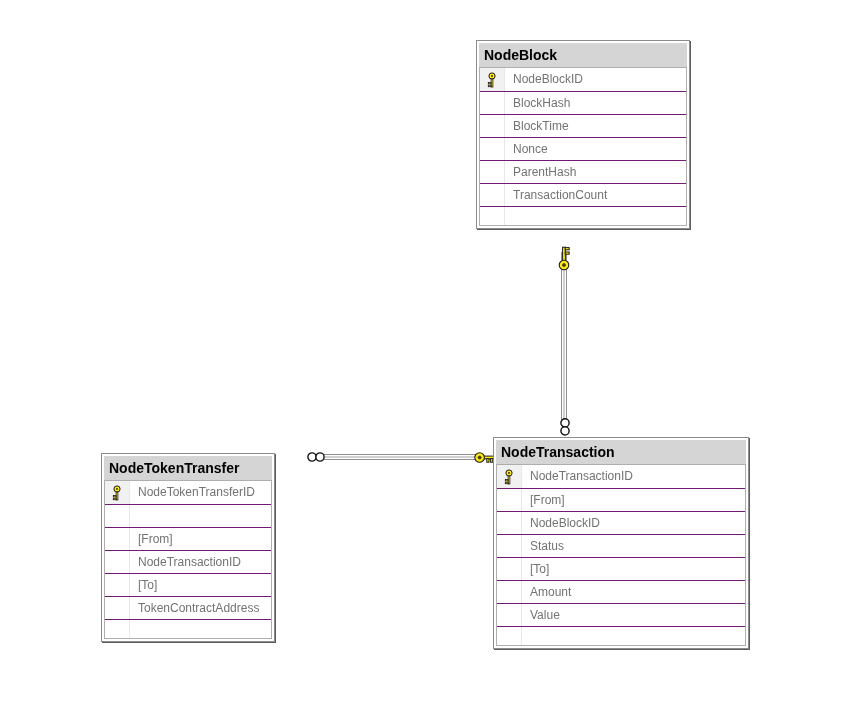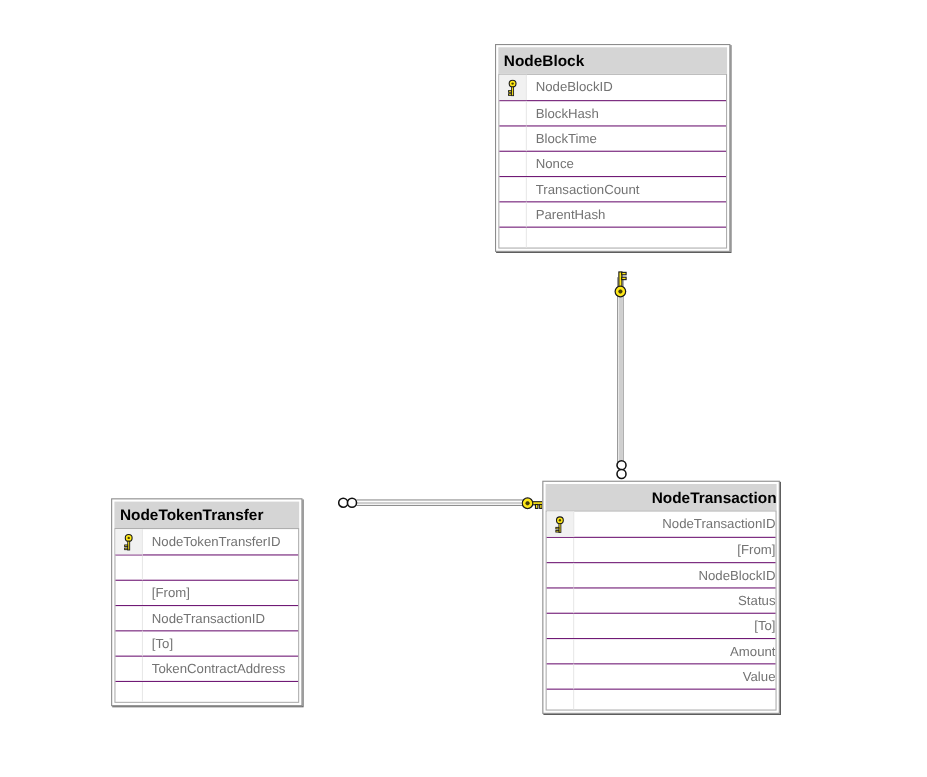--- a/index.html
+++ b/index.html
@@ -126,21 +126,21 @@
       <svg width="20" height="13" viewBox="0 0 20 13">
         <rect x="9" y="5.1" width="10.5" height="2.8" fill="#ffe817" stroke="#1a1a1a" stroke-width="1"></rect>
         <rect x="12.8" y="7.6" width="2.2" height="3.6" fill="#ffe817" stroke="#1a1a1a" stroke-width="1"></rect>
         <rect x="16.6" y="7.6" width="2.2" height="3.6" fill="#ffe817" stroke="#1a1a1a" stroke-width="1"></rect>
         <circle cx="5.6" cy="6.5" r="4.8" fill="#ffe817" stroke="#1a1a1a" stroke-width="1.1"></circle>
         <circle cx="5.6" cy="6.5" r="1.6" fill="#4d4400" stroke="#1a1a1a" stroke-width="0.5"></circle>
       </svg>
     </div>
   </div>
 
-  <div class="tbl" style="left:450px; top:40px; width:214px;">
+  <div class="tbl" style="left:476px; top:40px; width:214px;">
     <div class="tbl-header">
       <span>NodeBlock</span>
     </div>
     <div class="tbl-grid">
       <div class="row pk">
         <span class="cell-icon">
             <span>
               <svg width="12" height="16" viewBox="0 0 12 16">
                 <circle cx="6" cy="4" r="3.1" fill="#ffe817" stroke="#1a1a1a" stroke-width="1"></circle>
                 <circle cx="6" cy="4" r="1.1" fill="#4d4400"></circle>
@@ -159,34 +159,34 @@
       <div class="row">
           <span class="cell-icon"></span>
           <span class="cell-name">BlockTime</span>
         </div>
       <div class="row">
           <span class="cell-icon"></span>
           <span class="cell-name">Nonce</span>
         </div>
       <div class="row">
           <span class="cell-icon"></span>
+          <span class="cell-name">ParentHash</span>
+        </div>
+      <div class="row">
+          <span class="cell-icon"></span>
           <span class="cell-name">TransactionCount</span>
         </div>
-      <div class="row">
-          <span class="cell-icon"></span>
-          <span class="cell-name">ParentHash</span>
-        </div>
       <div class="row empty">
           <span class="cell-icon"></span>
           <span class="cell-name"></span>
         </div>
     </div>
   </div>
 
-  <div class="tbl" style="left:493px; top:437px; width:216px;text-align:right;">
+  <div class="tbl" style="left:493px; top:437px; width:256px;">
     <div class="tbl-header">
       <span>NodeTransaction</span>
     </div>
     <div class="tbl-grid">
       <div class="row pk">
         <span class="cell-icon">
             <span>
               <svg width="12" height="16" viewBox="0 0 12 16">
                 <circle cx="6" cy="4" r="3.1" fill="#ffe817" stroke="#1a1a1a" stroke-width="1"></circle>
                 <circle cx="6" cy="4" r="1.1" fill="#4d4400"></circle>

